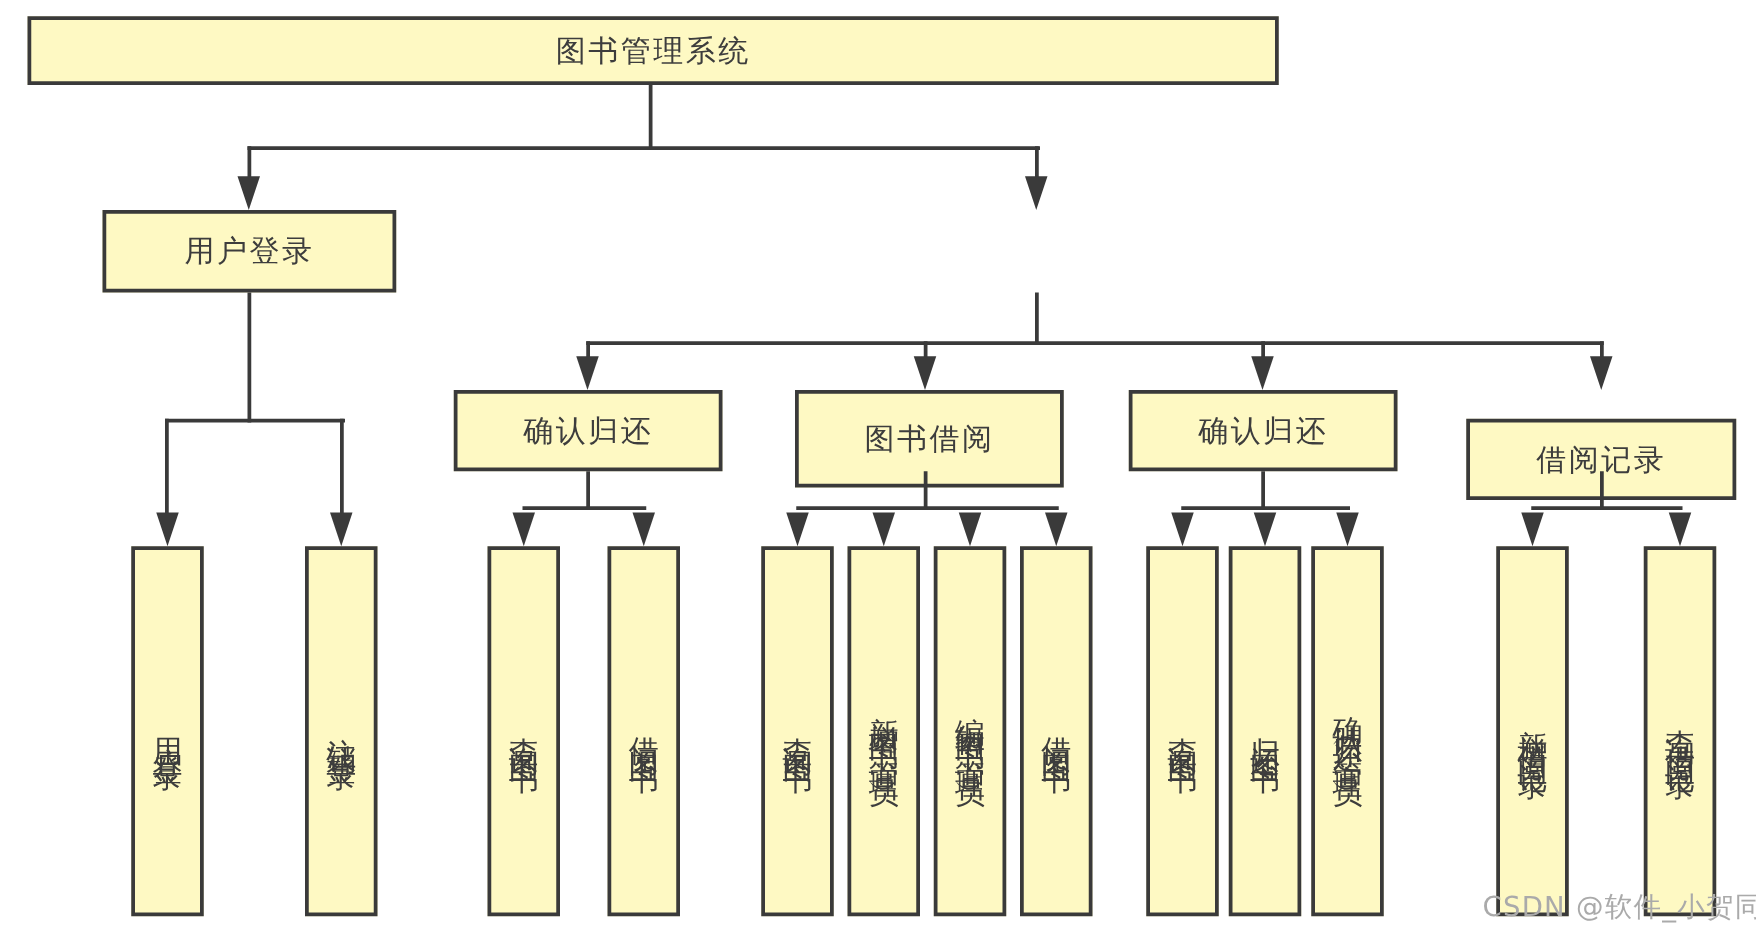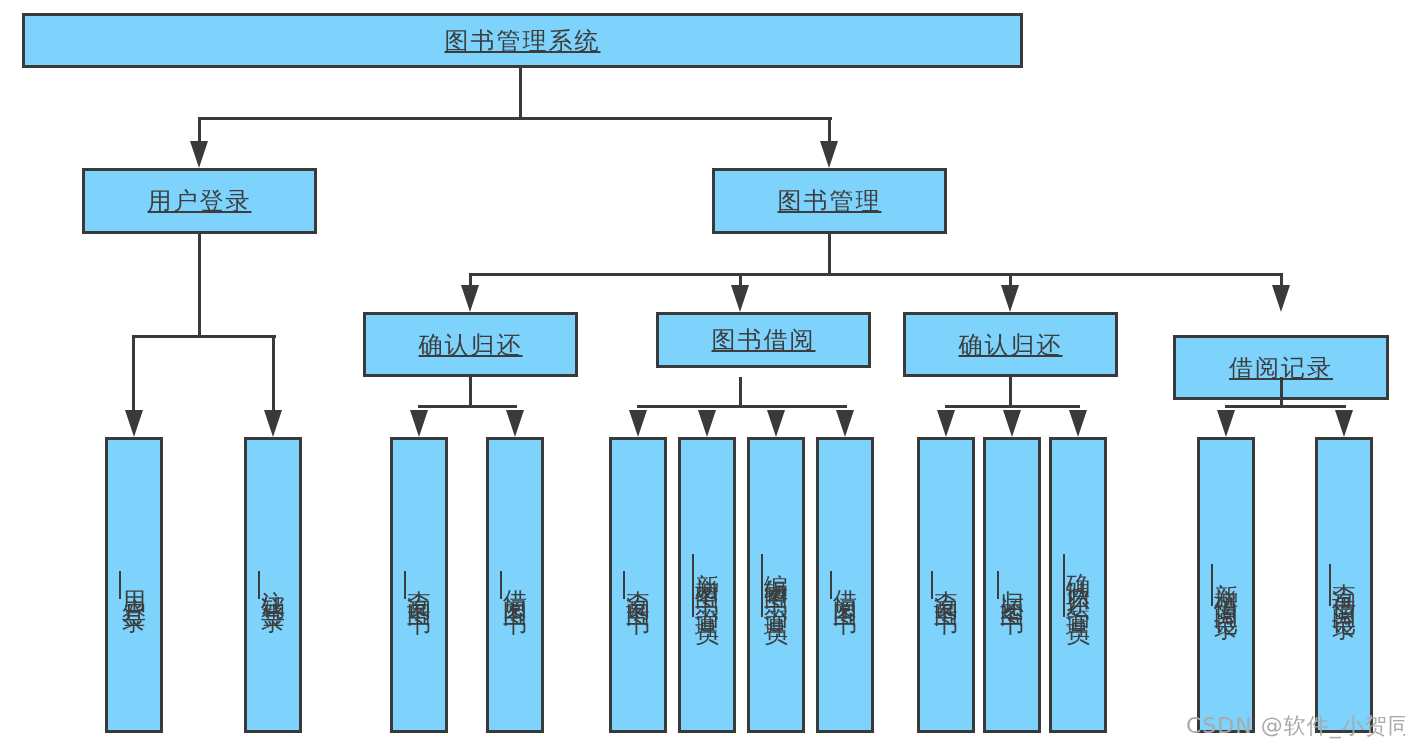--- a/index.html
+++ b/index.html
@@ -7,29 +7,28 @@
     position:relative;
     width:1405px;height:747px;
     background:#ffffff;
     font-family:"DejaVu Sans","Liberation Sans",sans-serif;
     overflow:hidden;
   }
   .box{
     position:absolute;
     box-sizing:border-box;
     border:3px solid #3a3a3a;
-    background:#7dd3fc;
+    background:#fef9c3;
     display:flex;
     align-items:center;
     justify-content:center;
     color:#3d3d3d;
     font-size:24px;
     letter-spacing:2px;
     text-align:left;
-    text-decoration:underline;
   }
   .vbox .vtext{
     writing-mode:vertical-rl;
     text-orientation:mixed;
     font-size:24px;
     letter-spacing:7px;
     line-height:1;
     color:#3d3d3d;
   }
   .hline,.vline{
@@ -61,28 +60,25 @@
 
 <div id="canvas">
 
   <div class="box" style="left:22px;top:13px;width:1001px;height:55px;">
     <span>图书管理系统</span>
   </div>
 
   <div class="box" style="left:82px;top:168px;width:235px;height:66px;">
     <span>用户登录</span>
   </div>
-  <div class="box" style="left:712px;top:168px;width:235px;height:66px;">
-    <span>图书管理</span>
-  </div>
 
   <div class="box" style="left:363px;top:312px;width:215px;height:65px;">
     <span>确认归还</span>
   </div>
-  <div class="box" style="left:656px;top:312px;width:215px;height:56px;">
+  <div class="box" style="left:636px;top:312px;width:215px;height:78px;">
     <span>图书借阅</span>
   </div>
   <div class="box" style="left:903px;top:312px;width:215px;height:65px;">
     <span>确认归还</span>
   </div>
   <div class="box" style="left:1173px;top:312px;width:216px;height:65px;margin-top:23px;">
     <span>借阅记录</span>
   </div>
 
   <div class="box vbox" style="left:105px;top:437px;width:58px;height:296px;">

